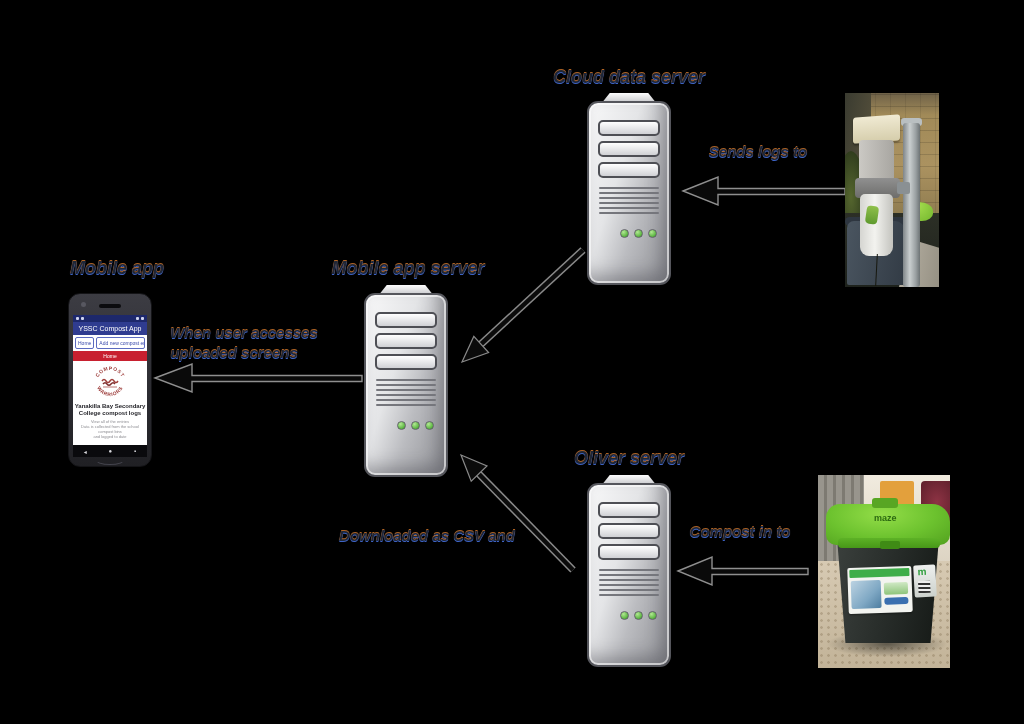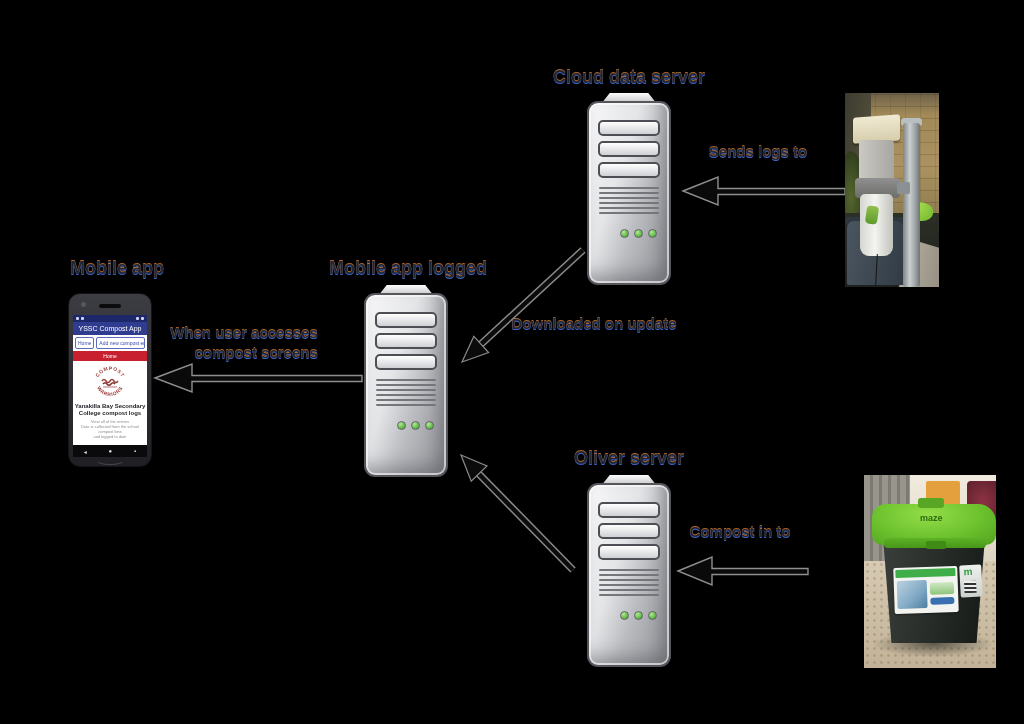--- a/index.html
+++ b/index.html
@@ -2,23 +2,24 @@
 <html style="--canvas-bg: #000000; --label-ink: #1f2737; --arrow-fill: #0a0a0a; --arrow-edge: #8f8f8f; --led-green: #58b43e; --phone-appbar: #2f3c90; --phone-banner-red: #c8202f; --logo-maroon: #9c3a38; --caddy-lid-green: #6cc22e;"><head>
 <meta charset="utf-8">
 <style>
   html,body{margin:0;padding:0;background:#000;}
   #canvas{position:relative;width:1024px;height:724px;background:var(--canvas-bg,#000);
           font-family:"Liberation Sans",sans-serif;overflow:hidden;}
 
   
   .nlabel,.alabel{
     position:absolute;transform:translate(-50%,-50%);
-    white-space:nowrap;text-align:right;font-weight:bold;
+    white-space:nowrap;text-align:left;font-weight:bold;
     color:var(--label-ink,#1f2737);
     text-shadow:0 -1px 0 rgba(205,115,40,.85),0 1px 0 rgba(70,115,230,.85),0 0 1px rgba(150,160,210,.55);
+    font-style:italic;
   }
   .nlabel{font-size:18px;}
   .alabel{font-size:15px;line-height:20px;}
   .alabel span{display:block;}
 
   
   .server{position:absolute;width:84px;height:192px;}
   .srv-cap{position:absolute;left:5px;right:5px;top:0;height:13px;
     background:linear-gradient(#fdfdfe,#b4b5b9);
     clip-path:polygon(10% 100%,24% 0,76% 0,90% 100%);}
@@ -92,21 +93,21 @@
   .cs-clamp{left:10px;top:85px;width:45px;height:20px;border-radius:4px;
     background:linear-gradient(#909090,#6d6d6b);}
   .cs-bolt{left:52px;top:89px;width:13px;height:12px;background:#8a9093;border-radius:2px;}
   .cs-bodywhite{left:15px;top:101px;width:33px;height:62px;border-radius:5px 5px 9px 9px;
     background:linear-gradient(90deg,#d5d5d1,#f3f3ef 45%,#c3c3be);}
   .cs-sticker{left:21px;top:113px;width:12px;height:18px;border-radius:4px;transform:rotate(8deg);
     background:linear-gradient(#8fc04a,#5f9a2e);}
   .cs-wire{left:31px;top:161px;width:1px;height:32px;background:#17180f;transform:rotate(3deg);}
 
   
-  #caddyPhoto{left:864px;top:475px;width:132px;height:193px;}
+  #caddyPhoto{left:818px;top:475px;width:132px;height:193px;}
   .cd-radiator{left:0;top:0;width:54px;height:94px;
     background:repeating-linear-gradient(90deg,#98958d 0 6px,#7d7a72 6px 9px);}
   .cd-box{left:46px;top:0;width:94px;height:90px;background:linear-gradient(#f1ebdf,#dcd3c2);}
   .cd-orange{left:62px;top:6px;width:34px;height:27px;background:#e3a03c;border-radius:2px;}
   .cd-red{left:103px;top:6px;width:32px;height:42px;border-radius:4px;
     background:radial-gradient(#8d3344,#5e1f2b);}
   .cd-floor{left:0;top:86px;right:0;bottom:0;
     background:linear-gradient(#d7cab3,#c2b398);}
   .cd-floor:after{content:"";position:absolute;inset:0;
     background-image:radial-gradient(rgba(120,100,70,.3) 1px,transparent 1.6px);background-size:7px 7px;}
@@ -139,30 +140,30 @@
   
   #arrows{position:absolute;inset:0;pointer-events:none;}
 </style>
 </head>
 <body>
 
 <div id="canvas">
 
   <div class="nlabel" style="left:629px;top:77px">Cloud data server</div>
   <div class="nlabel" style="left:117px;top:268px">Mobile app</div>
-  <div class="nlabel" style="left:408px;top:268px">Mobile app logged</div>
+  <div class="nlabel" style="left:408px;top:268px">Mobile app server</div>
   <div class="nlabel" style="left:629px;top:458px">Oliver server</div>
 
   <div class="alabel" style="left:758px;top:152px">Sends logs to</div>
-  <div class="alabel" style="left:594px;top:324px">Downloaded on update</div>
   <div class="alabel" style="left:244px;top:343px">
     <span>When user accesses</span>
-    <span>compost screens</span>
+    <span>uploaded screens</span>
   </div>
   <div class="alabel" style="left:427px;top:536px">
+    <span>Downloaded as CSV and</span>
   </div>
   <div class="alabel" style="left:740px;top:532px">Compost in to</div>
 
   <svg id="arrows" width="1024" height="724" viewBox="0 0 1024 724">
     <g>
       <polygon points="683,191 718,177 718,188.5 845,188.5 845,194.5 718,194.5 718,205" fill="#0a0a0a" stroke="#8f8f8f" stroke-width="1.4"></polygon>
     </g>
     <g>
       <polygon points="155,378 192,364 192,375.5 362,375.5 362,381.5 192,381.5 192,392" fill="#0a0a0a" stroke="#8f8f8f" stroke-width="1.4"></polygon>
     </g>

